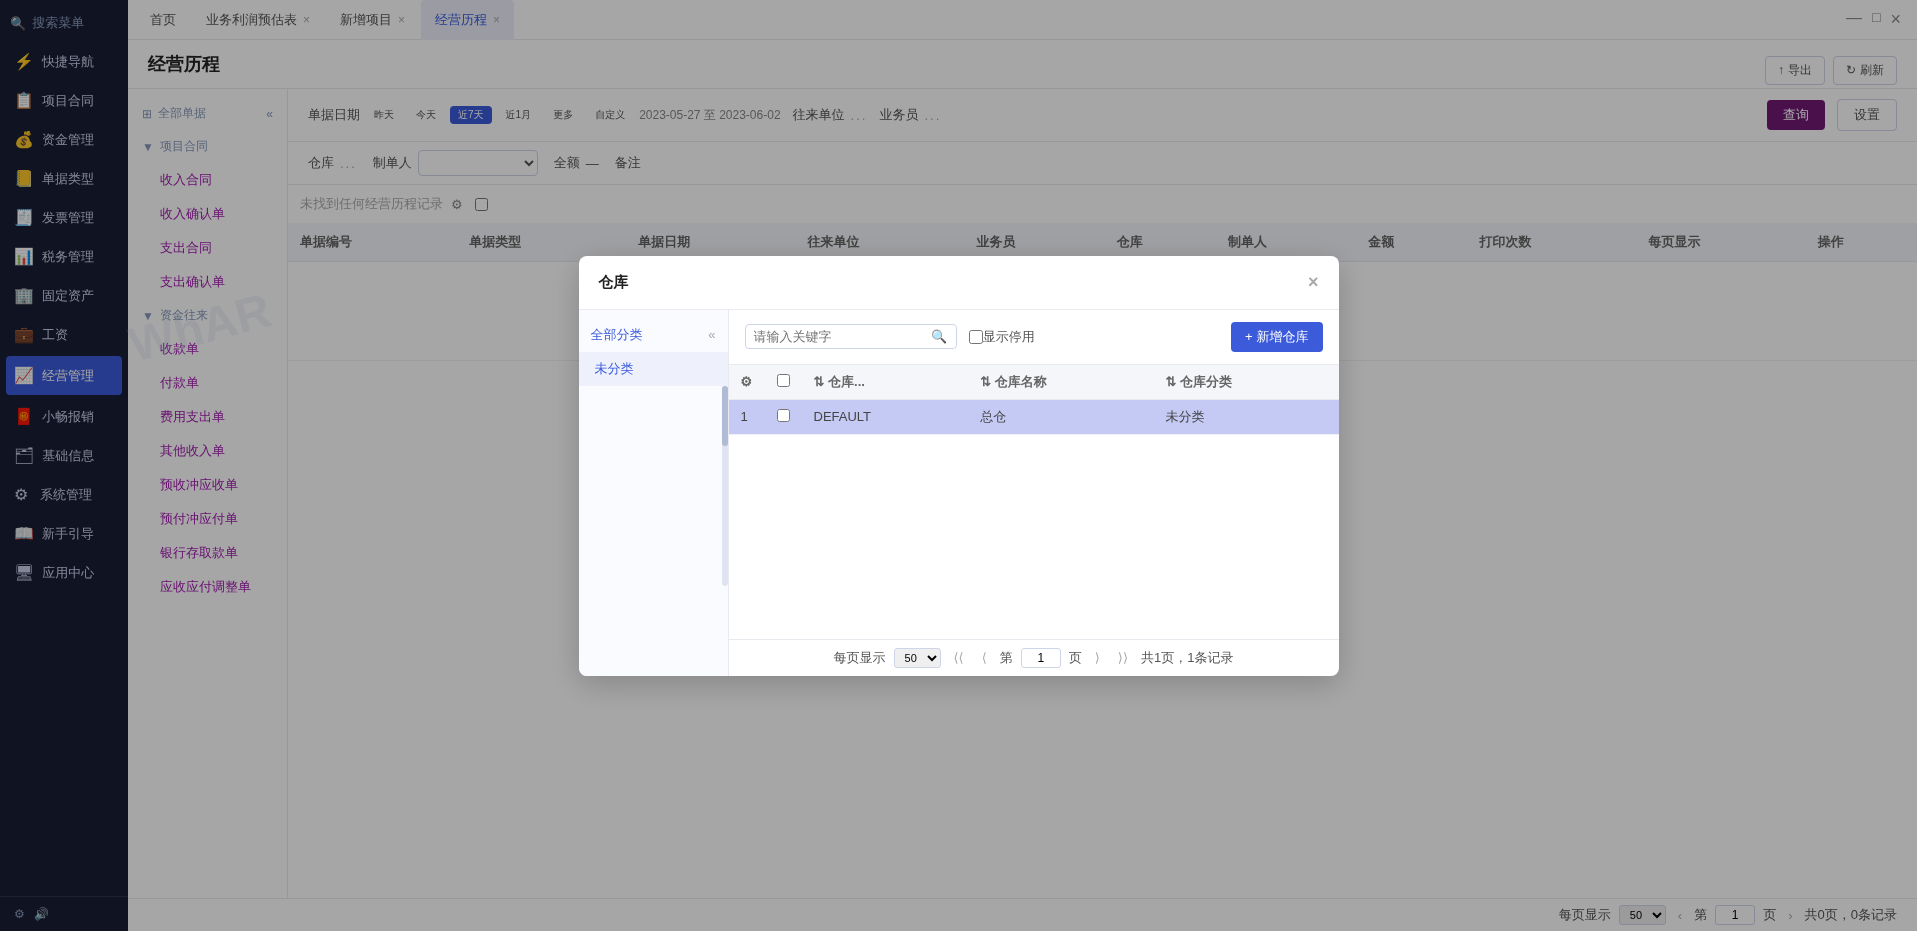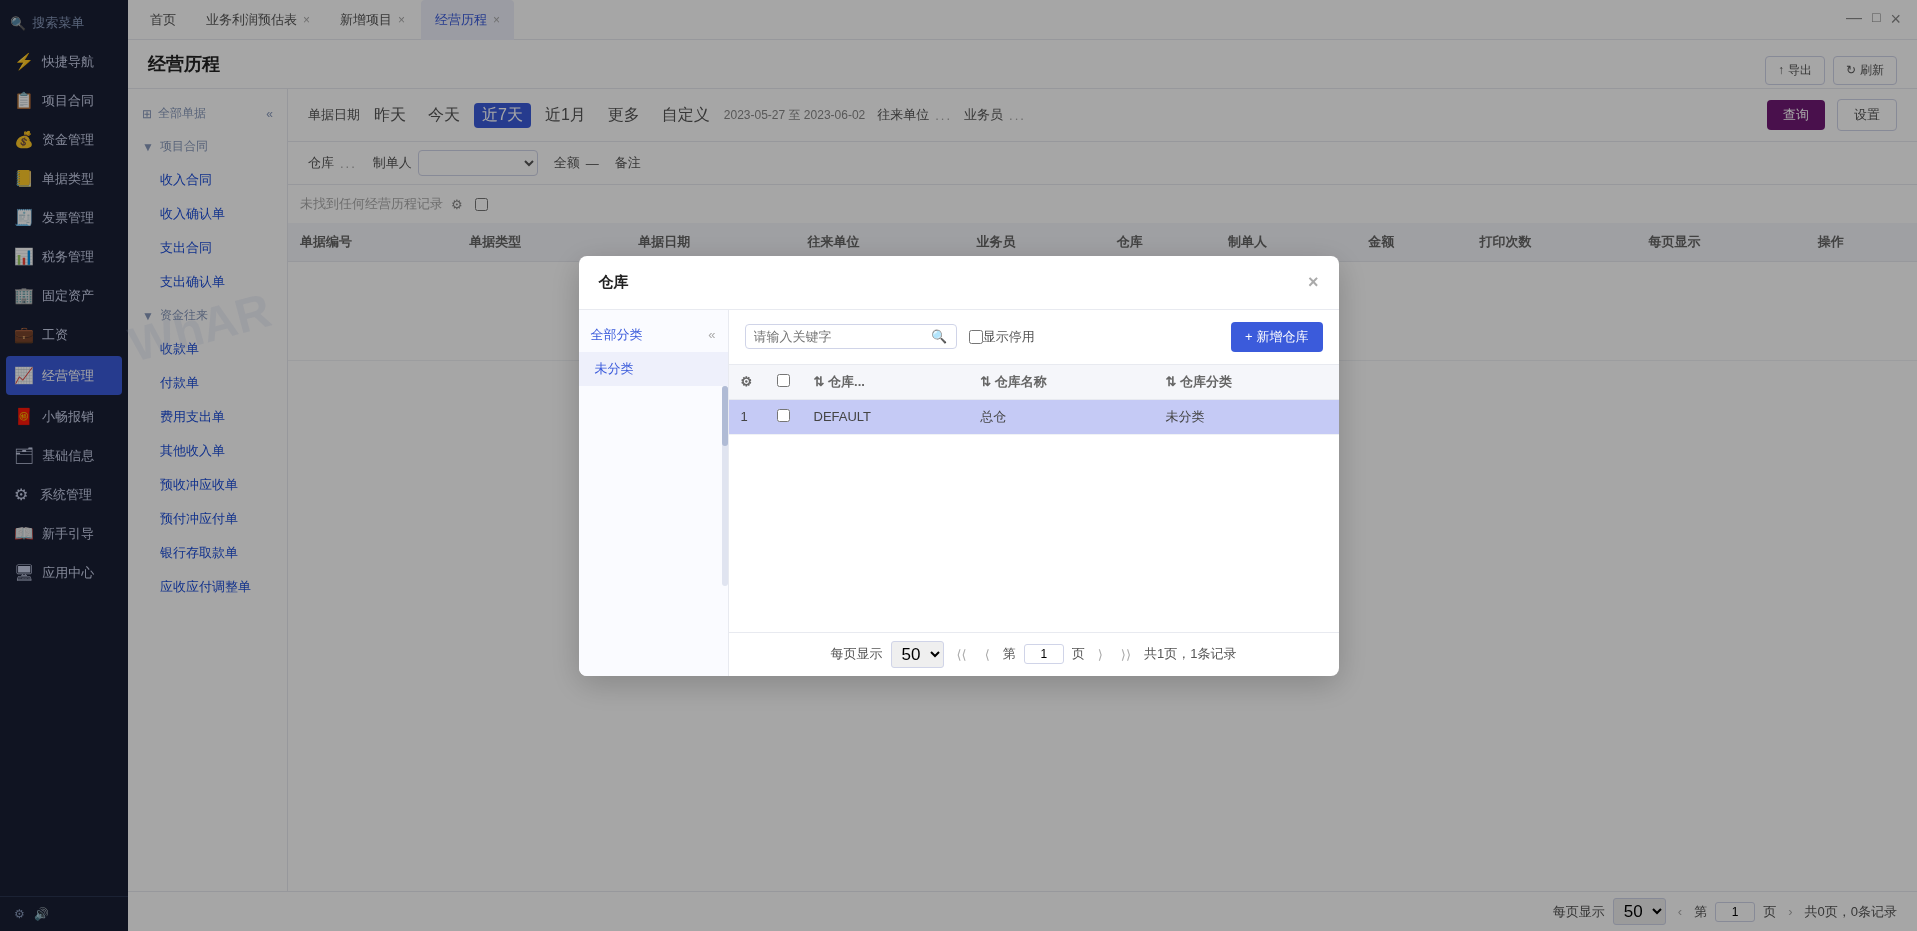--- a/index.html
+++ b/index.html
@@ -59,21 +59,21 @@
     }
 
     
     .filter-bar {
       background: #fff; padding: 10px 20px; border-bottom: 1px solid #e8eaf0;
       display: flex; flex-wrap: wrap; gap: 12px; align-items: center;
     }
     .filter-group { display: flex; align-items: center; gap: 6px; font-size: 13px; color: #555; }
     .filter-label { color: #555; }
     .date-btn {
-      padding: 2px 8px; border-radius: 4px; cursor: pointer; font-size: 16px; color: #555;
+      padding: 2px 8px; border-radius: 4px; cursor: pointer; font-size: 10px; color: #555;
     }
     .date-btn.active { background: #3b5bdb; color: #fff; }
     .date-range { font-size: 12px; color: #888; }
     .filter-select {
       border: 1px solid #d0d4e8; border-radius: 4px; padding: 4px 8px;
       font-size: 12px; color: #555; min-width: 120px; background: #fff; cursor: pointer;
     }
     .dots-btn { color: #aaa; cursor: pointer; letter-spacing: 2px; }
 
     
@@ -187,21 +187,21 @@
     }
     .inner-table tr.selected td { background: #c5caf5; }
 
     
     .dialog-pagination {
       border-top: 1px solid #e8eaf0; padding: 8px 16px;
       display: flex; align-items: center; justify-content: center;
       gap: 8px; font-size: 13px; color: #555;
     }
     .dialog-page-select {
-      border: 1px solid #d0d4e8; border-radius: 3px; padding: 2px 6px; font-size: 17px;
+      border: 1px solid #d0d4e8; border-radius: 3px; padding: 2px 6px; font-size: 11px;
     }
     .dialog-page-input {
       width: 40px; border: 1px solid #d0d4e8; border-radius: 3px;
       text-align: center; padding: 2px 4px; font-size: 12px;
     }
     .dialog-page-nav { cursor: pointer; color: #aaa; padding: 2px 5px; }
 
     
     .dialog-footer {
       padding: 12px 20px; border-top: 1px solid #e8eaf0;
@@ -215,21 +215,21 @@
       background: #3b5bdb; color: #fff; border: none;
       border-radius: 4px; padding: 6px 20px; cursor: pointer; font-size: 13px;
     }
 
     
     .scrollbar-thin { position: absolute; right: 0; top: 0; width: 6px; height: 100%; background: #e0e4f0; border-radius: 3px; }
     .scrollbar-thumb { position: absolute; top: 0; width: 6px; height: 60px; background: #b0bbd5; border-radius: 3px; }
 
     
     .sub-item {
-      padding: 8px 20px 8px 32px; font-size: 13px; color: #1d4ed8; cursor: pointer;
+      padding: 8px 20px 8px 32px; font-size: 13px; color: #a21caf; cursor: pointer;
     }
 
     .nav-section-header {
       padding: 8px 14px; font-size: 12px; color: #8899bb;
       display: flex; align-items: center; gap: 6px; cursor: pointer;
     }
 
     
     .watermark {
       position: fixed; left: 128px; top: 300px; font-size: 48px;

